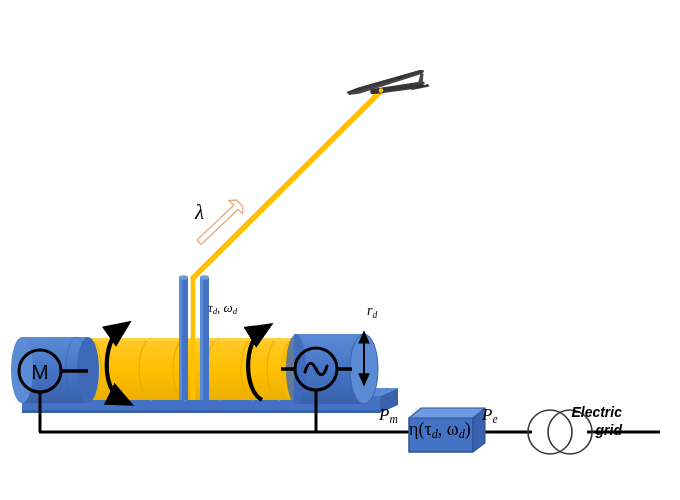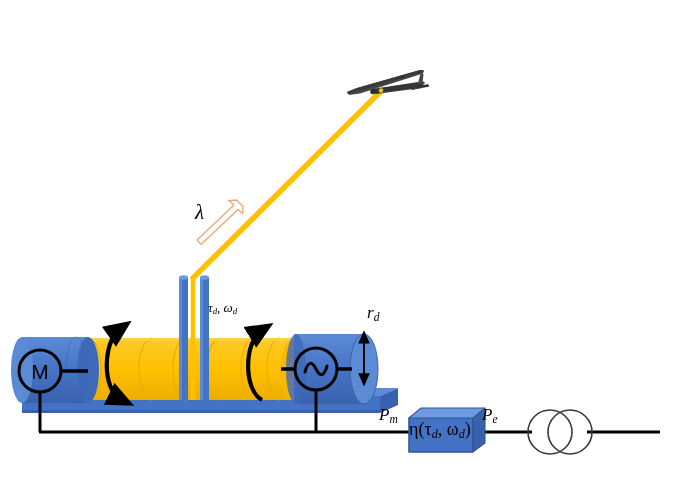--- a/index.html
+++ b/index.html
@@ -38,21 +38,21 @@
     user-select: none;
   }
   .lbl sub {
     font-size: 0.68em;
     font-style: italic;
     vertical-align: -0.28em;
     letter-spacing: 0;
   }
   #label-lambda      { left: 195px; top: 202px;  font-size: 21px; }
   #label-tau-omega   { left: 208px; top: 301px;  font-size: 13px; }
-  #label-rd          { left: 367px; top: 304px;  font-size: 17px; }
+  #label-rd          { left: 367px; top: 304px;  font-size: 14px; }
   #label-pm          { left: 379px; top: 406px;  font-size: 17px; text-align: right; }
   #label-pe          { left: 482px; top: 406px;  font-size: 17px; }
   #label-eta         { left: 409px; top: 420px;  font-size: 18px; font-style: normal; }
   #label-grid {
     left: 622px; top: 404px;
     font-size: 14px;
     font-style: italic;
     font-weight: bold;
     font-family: "Liberation Sans", sans-serif;
     text-align: right;
@@ -264,14 +264,18 @@
   <div class="lbl" id="label-tau-omega"><span>τ</span><sub>d</sub>, <span>ω</span><sub>d</sub></div>
 
   <div class="lbl" id="label-rd"><span>r</span><sub>d</sub></div>
 
   <div class="lbl" id="label-pm"><span>P</span><sub>m</sub></div>
 
   <div class="lbl" id="label-pe"><span>P</span><sub>e</sub></div>
 
   <div class="lbl" id="label-eta"><span>η(τ</span><sub>d</sub><span>, ω</span><sub>d</sub><span>)</span></div>
 
+  <div class="lbl" id="label-grid">
+      <span class="grid-line">Electric</span>
+      <span class="grid-line">grid</span>
+    </div>
 
 </div>
 
 </body></html>

